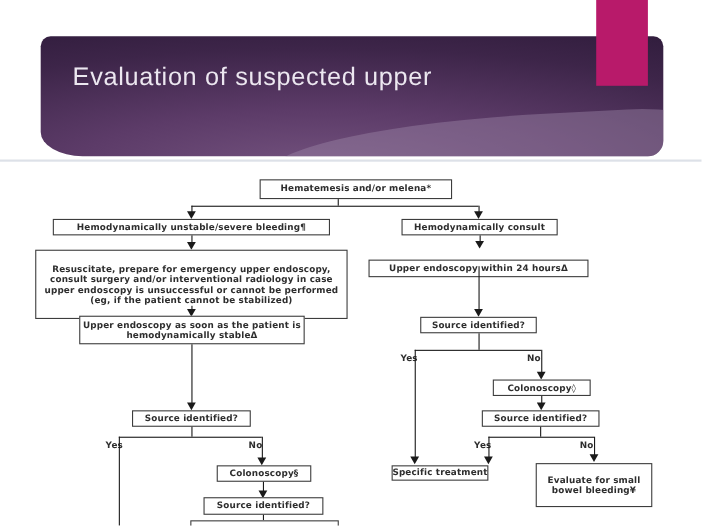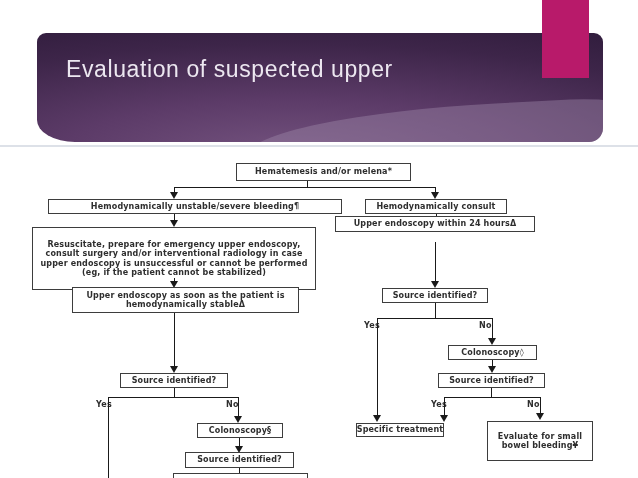--- a/index.html
+++ b/index.html
@@ -76,31 +76,31 @@
 
     <div class="box nowrap" style="left:236px;top:163px;width:175px;height:18px">Hematemesis and/or melena*</div>
 
     <div class="vl" style="left:306.5px;top:181px;height:6px"></div>
     <div class="hl" style="left:174px;top:186.5px;width:261px"></div>
     <div class="vl" style="left:173.5px;top:187px;height:6px"></div>
     <div class="head" style="left:170px;top:192px"></div>
     <div class="vl" style="left:434.5px;top:187px;height:6px"></div>
     <div class="head" style="left:431px;top:192px"></div>
 
-    <div class="box nowrap" style="left:48px;top:199px;width:294px;height:15px">Hemodynamically unstable/severe bleeding¶</div>
+    <div class="box nowrap" style="left:48px;top:199px;width:252px;height:15px">Hemodynamically unstable/severe bleeding¶</div>
 
     <div class="vl" style="left:173.5px;top:214px;height:7px"></div>
     <div class="head" style="left:170px;top:220px"></div>
 
     <div class="box" style="left:32px;top:227px;width:284px;height:63px">Resuscitate, prepare for emergency upper endoscopy, consult surgery and/or interventional radiology in case upper endoscopy is unsuccessful or cannot be performed (eg, if the patient cannot be stabilized)</div>
 
     <div class="vl" style="left:173.5px;top:278px;height:4px"></div>
     <div class="head" style="left:170px;top:281px"></div>
 
-    <div class="box" style="left:72px;top:287px;width:227px;height:26px">Upper endoscopy as soon as the patient is hemodynamically stableΔ</div>
+    <div class="box" style="left:72px;top:287px;width:205px;height:26px">Upper endoscopy as soon as the patient is hemodynamically stableΔ</div>
 
     <div class="vl" style="left:173.5px;top:313px;height:54px"></div>
     <div class="head" style="left:170px;top:366px"></div>
 
     <div class="box nowrap" style="left:120px;top:373px;width:108px;height:15px">Source identified?</div>
 
     <div class="vl" style="left:173.5px;top:388px;height:9px"></div>
     <div class="hl" style="left:108px;top:396.5px;width:130px"></div>
 
     <div class="lbl" style="left:96px;top:400px">Yes</div>
@@ -118,21 +118,21 @@
     <div class="box nowrap" style="left:185px;top:452px;width:109px;height:16px">Source identified?</div>
 
     <div class="vl" style="left:238.5px;top:468px;height:5px"></div>
     <div class="box" style="left:173px;top:473px;width:135px;height:12px"></div>
 
     <div class="box nowrap" style="left:365px;top:199px;width:142px;height:15px">Hemodynamically consult</div>
 
     <div class="vl" style="left:435.5px;top:214px;height:6px"></div>
     <div class="head" style="left:432px;top:219px"></div>
 
-    <div class="box nowrap" style="left:335px;top:216px;width:200px;height:16px">Upper endoscopy within 24 hoursΔ</div>
+    <div class="box nowrap" style="left:335px;top:236px;width:200px;height:16px">Upper endoscopy within 24 hoursΔ</div>
 
     <div class="vl" style="left:434.5px;top:242px;height:40px"></div>
     <div class="head" style="left:431px;top:281px"></div>
 
     <div class="box nowrap" style="left:382px;top:288px;width:106px;height:15px">Source identified?</div>
 
     <div class="vl" style="left:434.5px;top:303px;height:15px"></div>
     <div class="hl" style="left:377px;top:317.5px;width:115px"></div>
 
     <div class="lbl" style="left:364px;top:321px">Yes</div>

